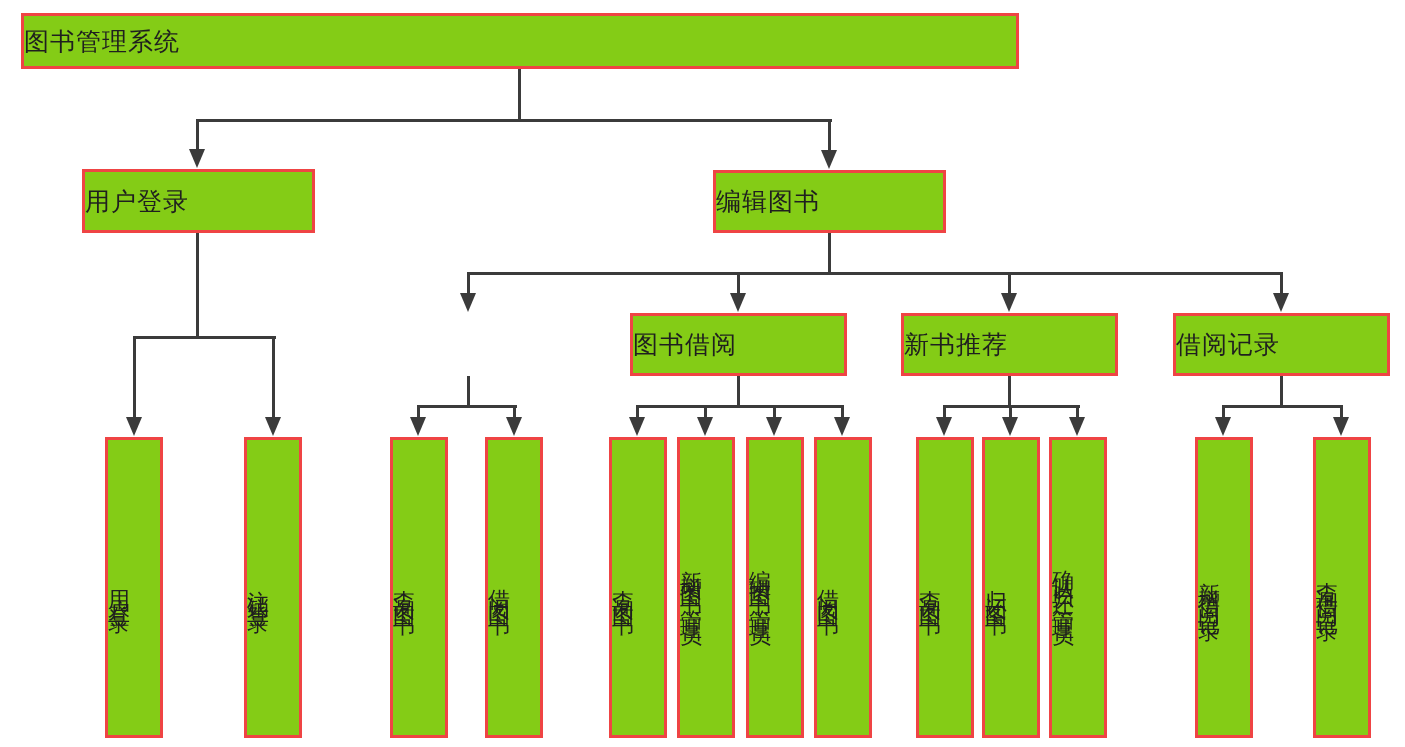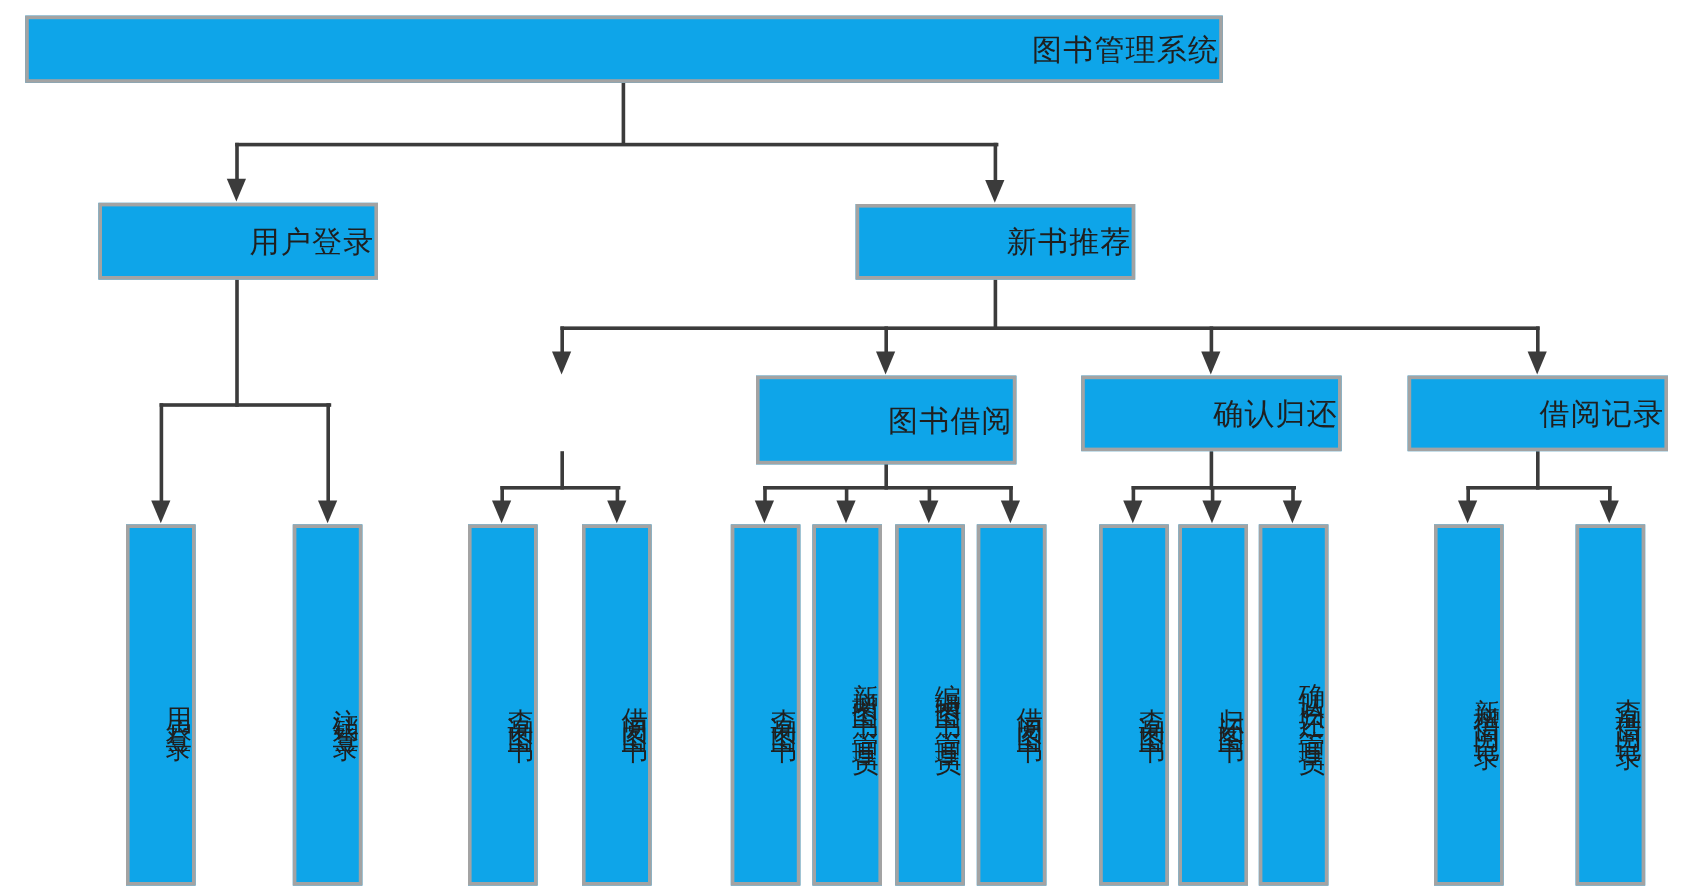--- a/index.html
+++ b/index.html
@@ -8,25 +8,25 @@
     position: relative;
     background: #ffffff;
     font-family: "Liberation Sans", "DejaVu Sans", sans-serif;
     overflow: hidden;
   }
   .stage { position: absolute; inset: 0; }
 
   
   .node {
     position: absolute;
-    border: 3px solid #a3a3a3;
-    background: #0ea5e9;
+    border: 3px solid #ef4444;
+    background: #84cc16;
     display: flex;
     align-items: center;
-    justify-content: flex-end;
+    justify-content: flex-start;
     color: #1f1f1f;
   }
   .hlabel { font-size: 25px; letter-spacing: 1px; white-space: nowrap; }
   .leaf .vlabel {
     writing-mode: vertical-rl;
     text-orientation: mixed;
     font-size: 22px;
     letter-spacing: 8px;
     line-height: 1;
     white-space: nowrap;
@@ -119,28 +119,28 @@
   <div class="arrow" style="left:1333px; top:417px;"></div>
 
   <div class="node" style="left:21px; top:13px; width:998px; height:56px;">
     <span class="hlabel">图书管理系统</span>
   </div>
 
   <div class="node" style="left:82px; top:169px; width:233px; height:64px;">
     <span class="hlabel">用户登录</span>
   </div>
   <div class="node" style="left:713px; top:170px; width:233px; height:63px;">
-    <span class="hlabel">新书推荐</span>
+    <span class="hlabel">编辑图书</span>
   </div>
 
-  <div class="node" style="left:630px; top:313px; width:217px; height:74px;">
+  <div class="node" style="left:630px; top:313px; width:217px; height:63px;">
     <span class="hlabel">图书借阅</span>
   </div>
   <div class="node" style="left:901px; top:313px; width:217px; height:63px;">
-    <span class="hlabel">确认归还</span>
+    <span class="hlabel">新书推荐</span>
   </div>
   <div class="node" style="left:1173px; top:313px; width:217px; height:63px;">
     <span class="hlabel">借阅记录</span>
   </div>
 
   <div class="node leaf" style="left:105px; top:437px; width:58px; height:301px;">
     <span class="vlabel">用户登录</span>
   </div>
   <div class="node leaf" style="left:244px; top:437px; width:58px; height:301px;">
     <span class="vlabel">注销登录</span>

